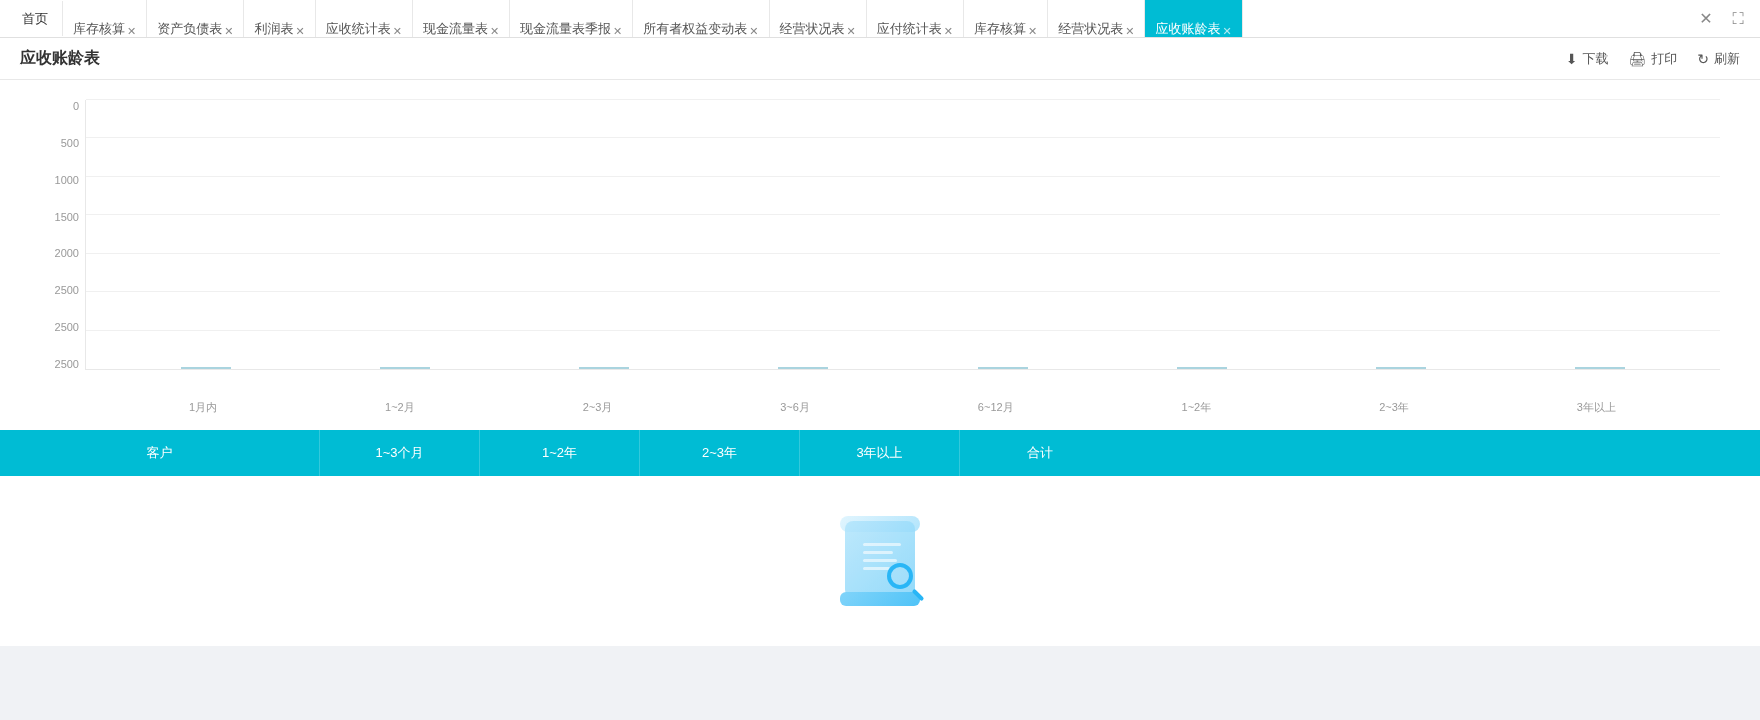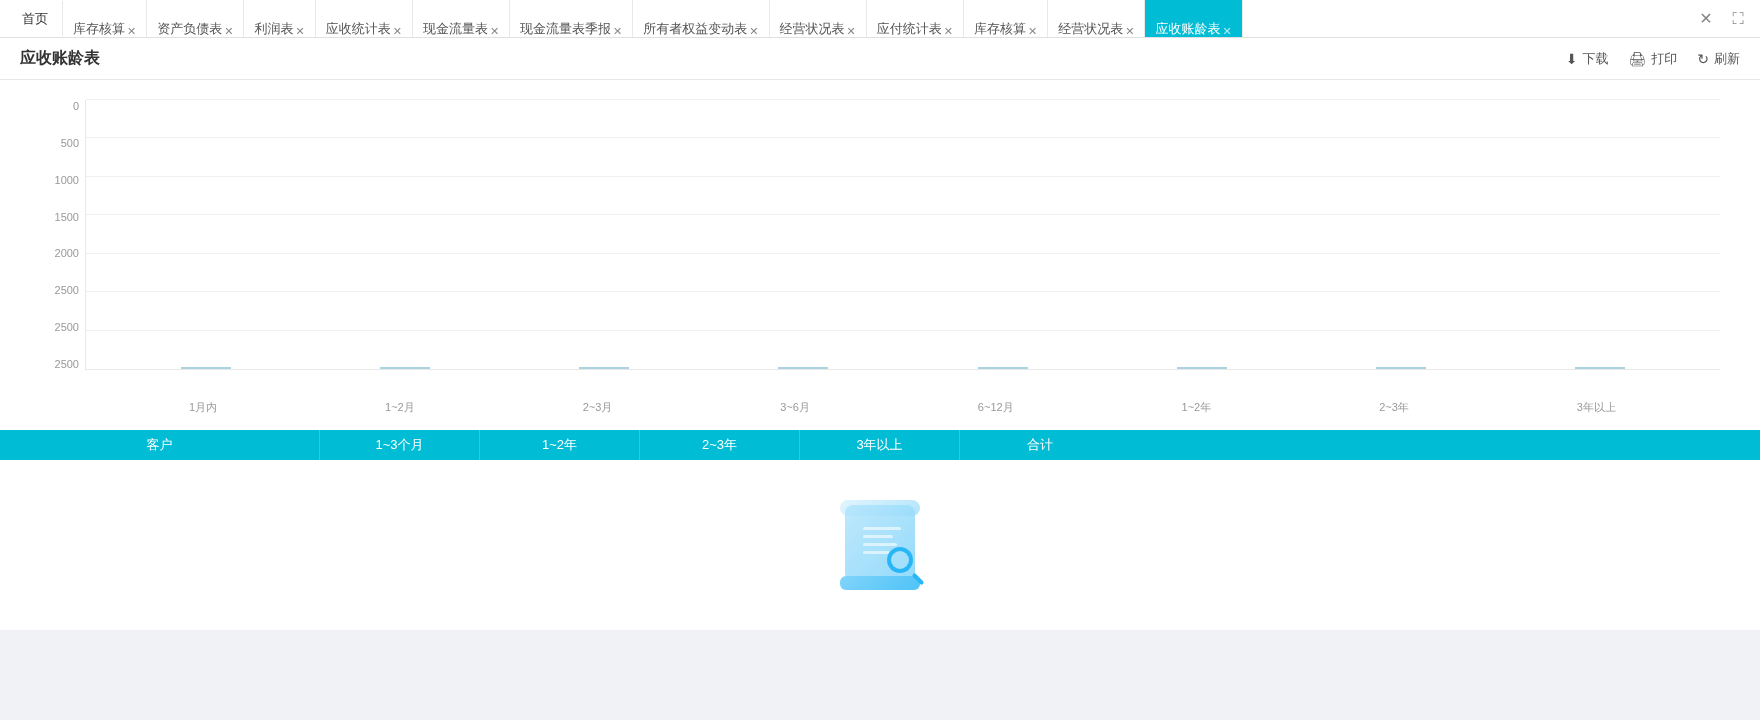--- a/index.html
+++ b/index.html
@@ -206,21 +206,21 @@
       display: grid;
       grid-template-columns: 2fr 1fr 1fr 1fr 1fr 1fr 1fr 1fr 1fr 1fr;
       background: #00bcd4;
       color: #fff;
       font-size: 13px;
       font-weight: 500;
       margin-top: 20px;
     }
 
     .table-header-cell {
-      padding: 6px 10px;
+      padding: 14px 10px;
       text-align: center;
       border-right: 1px solid rgba(255,255,255,0.2);
     }
     .table-header-cell:last-child { border-right: none; text-align: center; }
 
     
     .empty-state {
       display: flex;
       flex-direction: column;
       align-items: center;

